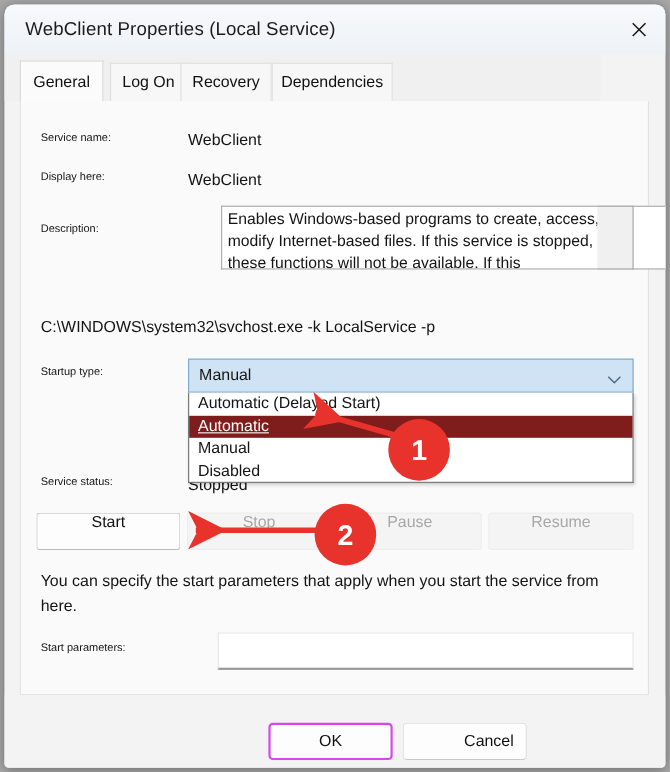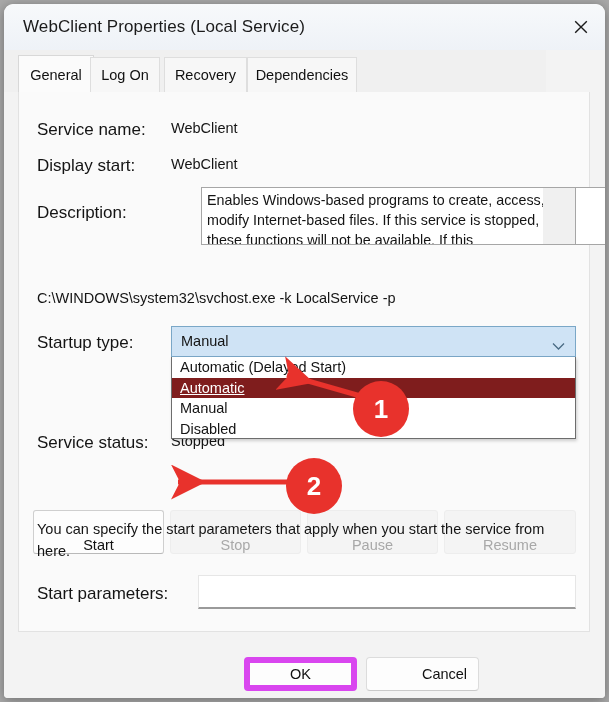--- a/index.html
+++ b/index.html
@@ -106,21 +106,21 @@
     width: 572px;
     height: 540px;
     background: #fafafa;
     border: 1px solid #e2e2e2;
     border-top: none;
     box-sizing: border-box;
   }
 
   .lbl {
     position: absolute;
-    font-size: 17px;
+    font-size: 10px;
     color: #141414;
     white-space: nowrap;
   }
   .val {
     position: absolute;
     font-size: 14.5px;
     color: #141414;
     white-space: nowrap;
   }
 
@@ -209,27 +209,26 @@
   .dropitem.sel {
     background: #7f1d1d;
     color: #ffffff;
     text-decoration: underline;
   }
 
   
   .svcbtn {
     position: absolute;
     top: 462px;
-    height: 44px;
+    height: 34px;
     box-sizing: border-box;
     font-size: 14.5px;
     display: flex;
-    align-items: flex-end;
+    align-items: flex-start;
     justify-content: center;
-    margin-top: 44px;
   }
   .svcbtn.enabled {
     background: #fdfdfd;
     border: 1px solid #cfcfcf;
     border-bottom-color: #b9b9b9;
     border-radius: 3px;
     color: #111;
   }
   .svcbtn.disabled {
     background: #f4f4f4;
@@ -275,21 +274,21 @@
     height: 34px;
     border-radius: 4px;
     box-sizing: border-box;
     font-size: 14.5px;
     display: flex;
     align-items: center;
     justify-content: center;
   }
   .fbtn.primary {
     background: #fdfdfd;
-    border: 6px solid #d946ef;
+    border: 2px solid #d946ef;
     color: #111;
   }
   .fbtn.normal {
     background: #fdfdfd;
     border: 1px solid #dcdcdc;
     border-bottom-color: #c9c9c9;
     color: #111;
   }
   .fbtn.disabled {
     background: #f3f3f3;
@@ -331,37 +330,37 @@
         <svg width="16" height="16" viewBox="0 0 16 16" aria-hidden="true">
           <path d="M2.2 2.2 L13.8 13.8 M13.8 2.2 L2.2 13.8" stroke="#1b1b1b" stroke-width="1.4" fill="none"></path>
         </svg>
       </div>
     </div>
 
     <div class="tabstrip">
       <div class="tab active" style="left:14px; width:76px;">
         <span>General</span>
       </div>
-      <div class="tab inactive" style="left:86px; width:70px;">
+      <div class="tab inactive" style="left:96px; width:70px;">
         <span>Log On</span>
       </div>
       <div class="tab inactive" style="left:160px; width:83px;">
         <span>Recovery</span>
       </div>
       <div class="tab inactive" style="left:243px; width:110px;">
         <span>Dependencies</span>
       </div>
     </div>
 
     <div class="page"></div>
 
     <div class="lbl" style="left:33px; top:116px;">Service name:</div>
     <div class="val" style="left:167px; top:116px;">WebClient</div>
 
-    <div class="lbl" style="left:33px; top:152px;">Display start:</div>
+    <div class="lbl" style="left:33px; top:152px;">Display here:</div>
     <div class="val" style="left:167px; top:152px;">WebClient</div>
 
     <div class="lbl" style="left:33px; top:199px;">Description:</div>
     <div class="descbox">
       <div class="desctext">Enables Windows-based programs to create, access, and modify Internet-based files. If this service is stopped, these functions will not be available. If this</div>
     </div>
     <div class="desc-scroll"></div>
 
     <div class="val" style="left:33px; top:286px;">C:\WINDOWS\system32\svchost.exe -k LocalService -p</div>
 

